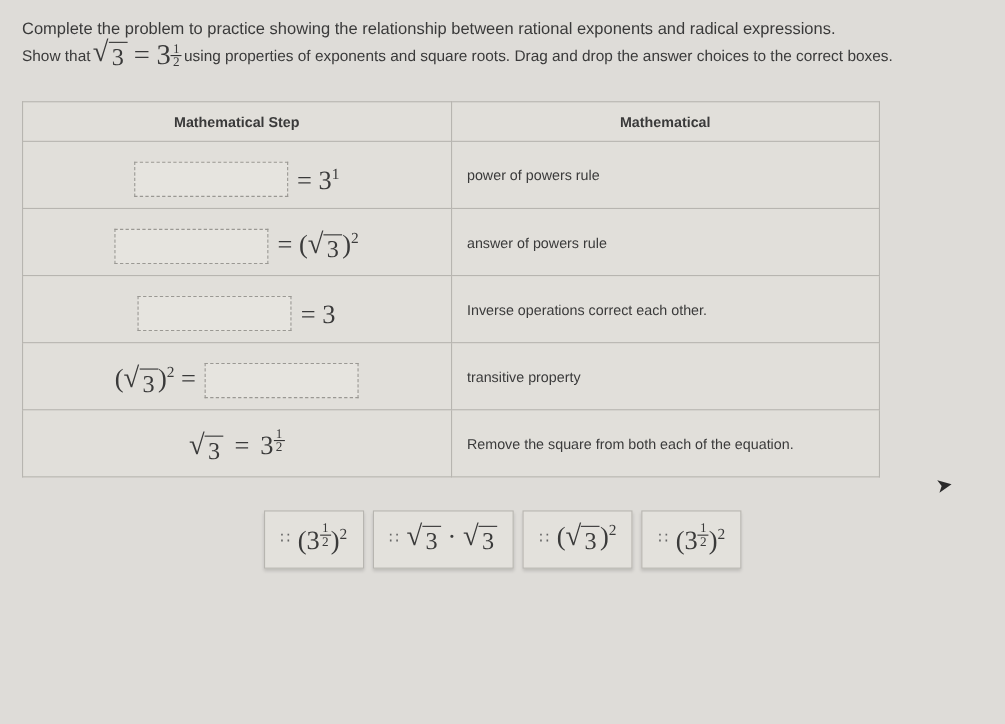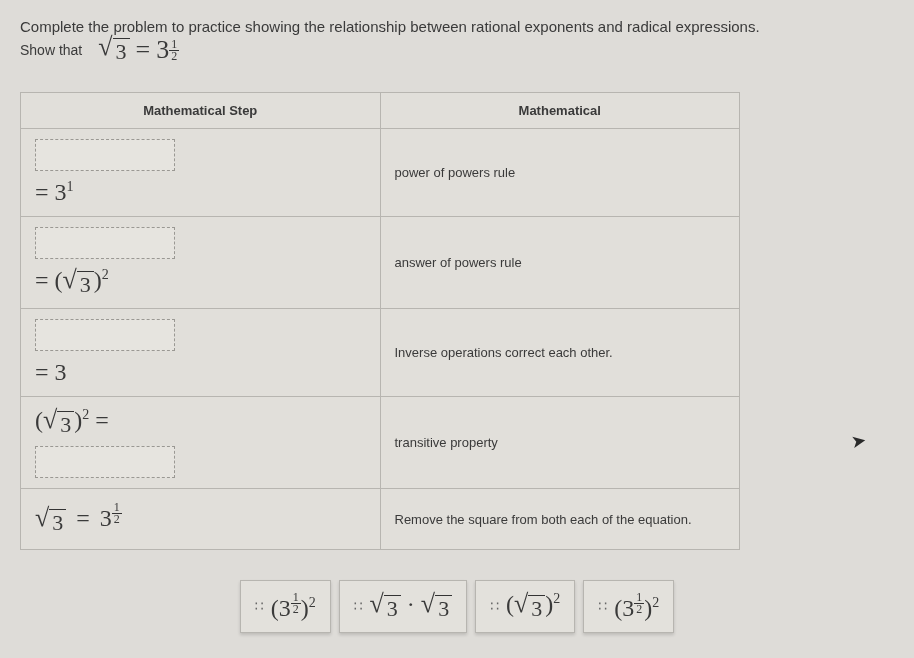--- a/index.html
+++ b/index.html
@@ -12,52 +12,52 @@
       padding: 18px 20px;
       overflow: hidden;
     }
     .instruction {
       font-size: 15px;
     }
     .showline {
       font-size: 14px;
       display: flex;
       align-items: center;
-      gap: 16px;
+      gap: 2px;
       margin-bottom: 14px;
       flex-wrap: wrap;
     }
     .math-large {
       font-family: 'Times New Roman', serif;
       font-size: 26px;
       display: inline-flex;
       align-items: center;
     }
     .proof-table {
       border-collapse: collapse;
-      width: 720px;
+      width: 780px;
       background: #e1dfda;
       margin-top: 27px;
     }
     .proof-table th {
       font-weight: bold;
       font-size: 13px;
       padding: 10px 8px;
       border: 1px solid #b7b5b0;
       text-align: center;
     }
     .proof-table td {
       border: 1px solid #b7b5b0;
       padding: 10px 14px;
       font-size: 13px;
       vertical-align: middle;
     }
     .proof-table td.stepcell { width: 50%; }
     .proof-table td.expcell  { width: 50%; text-align: left; }
-    .steprow { display: flex; align-items: flex-start; justify-content: center; gap: 8px; min-height: 40px; flex-direction: column; }
+    .steprow { display: flex; align-items: flex-end; justify-content: center; gap: 8px; min-height: 40px; }
     .dropzone {
       border: 1.5px dashed #9a9893;
       background: #e6e4df;
       height: 32px;
       width: 140px;
       flex-shrink: 0;
     }
     .mtxt {
       font-family: 'Times New Roman', serif;
       font-size: 24px;
@@ -112,20 +112,21 @@
   <span>Show that</span>
   <span class="math-large">
     <span class="sqrt">
         <span class="radic">√</span>
         <span class="radicand">3</span>
       </span>
     <span style="margin:0 6px">=</span>
     <span>3</span>
       <span class="sup2"><span class="frac"><span class="n">1</span><span class="d">2</span></span></span>
   </span>
+  <span>using properties of exponents and square roots. Drag and drop the answer choices to the correct boxes.</span>
 </div>
 
 <table class="proof-table">
   <tbody>
       <tr>
     <th>Mathematical Step</th>
     <th>Mathematical</th>
   </tr>
 
   <tr>

